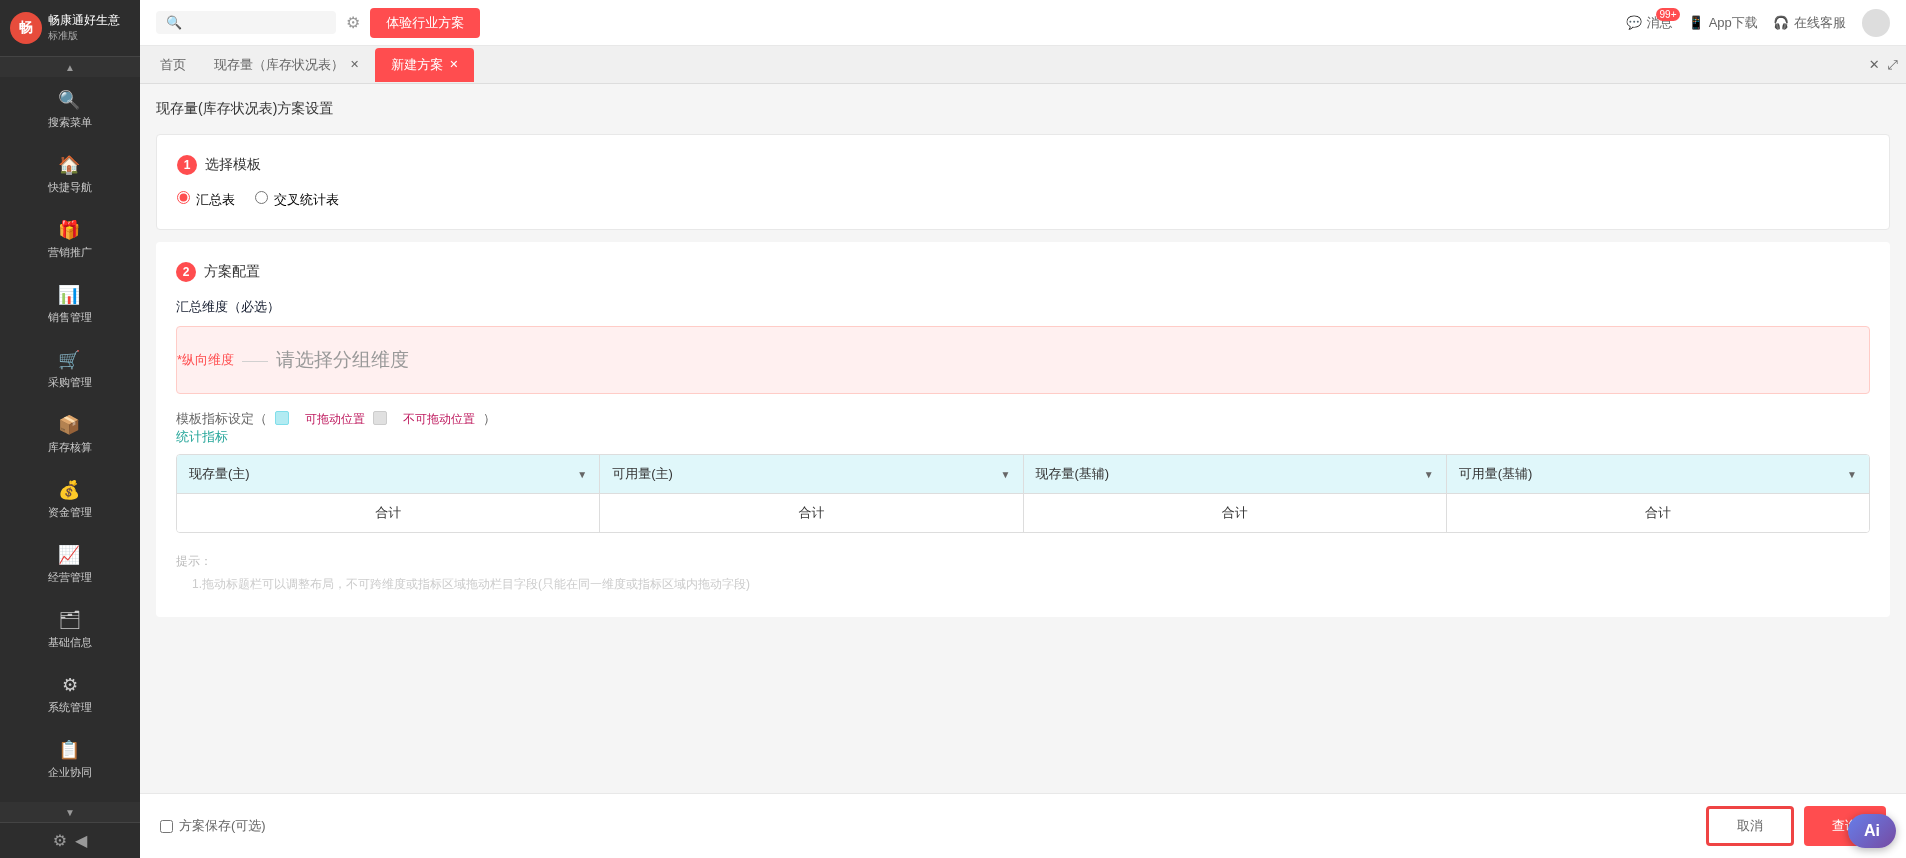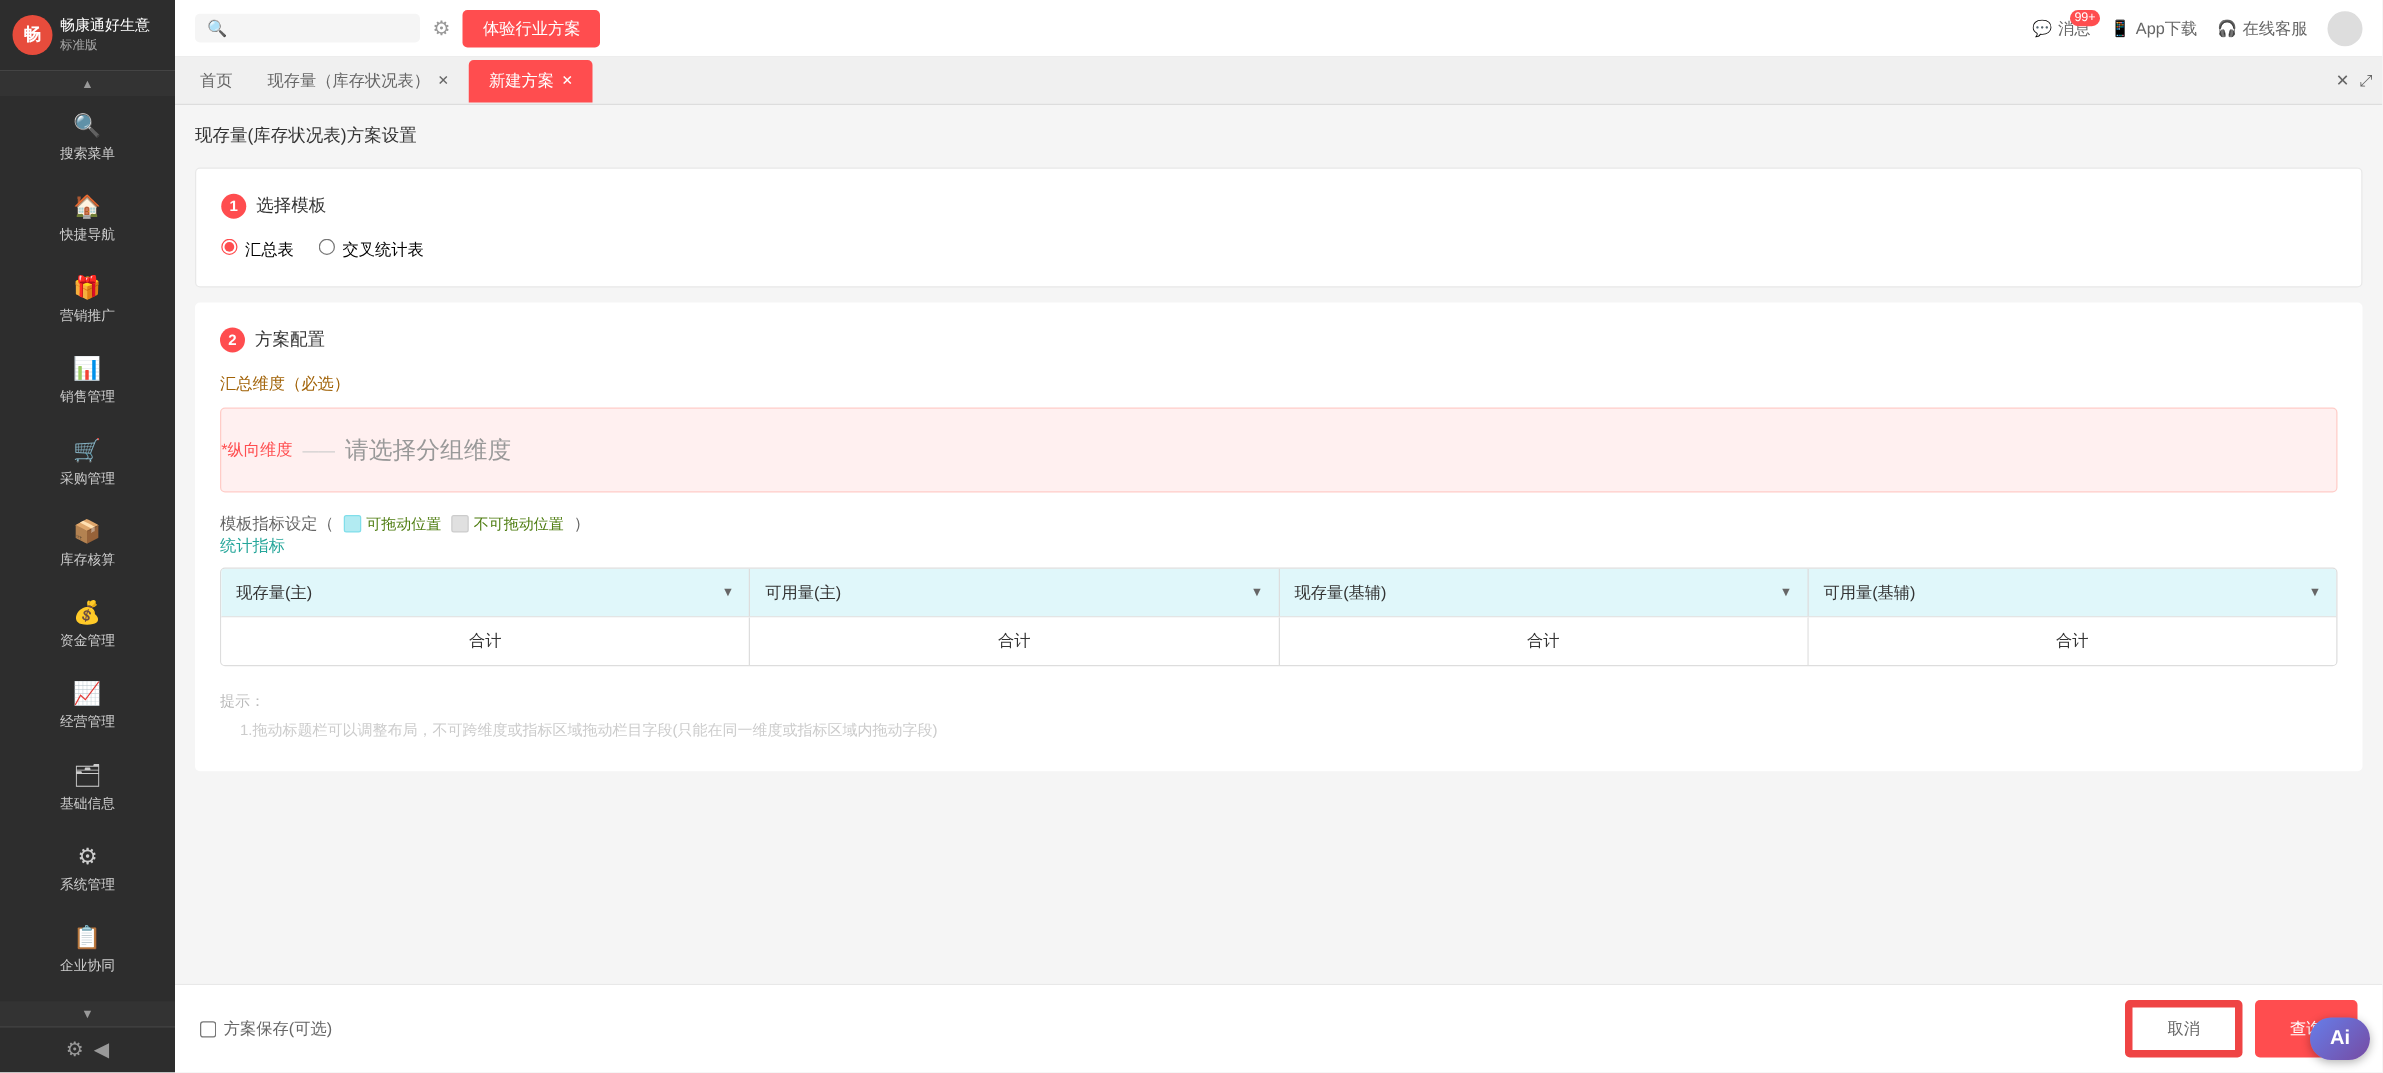--- a/index.html
+++ b/index.html
@@ -123,32 +123,32 @@
     }
     .step-title { font-size: 14px; color: #333; font-weight: 500; }
 
     .radio-group { display: flex; align-items: center; gap: 20px; }
     .radio-item { display: flex; align-items: flex-start; gap: 6px; cursor: pointer; }
     .radio-item input[type=radio] { accent-color: #ff4d4f; }
 
     
     .section2 { background: #fff; border-radius: 4px; padding: 20px; }
 
-    .field-label { font-size: 13px; color: #a16207; margin-bottom: 10px; }
+    .field-label { font-size: 13px; color: #0f172a; margin-bottom: 10px; }
 
     .dimension-box {
       background: #fff0f0; border: 1px solid #ffccc7; border-radius: 4px; padding: 20px 0;
       display: flex; align-items: center; gap: 0; min-height: 60px;
     }
     .dim-required { color: #ff4d4f; font-size: 13px; }
     .dim-divider { color: #ccc; margin: 0 8px; }
     .dim-placeholder { color: #999; font-size: 19px; }
 
     .indicator-label { font-size: 13px; color: #666; margin: 16px 0 0; display: flex; align-items: center; gap: 8px; }
-    .indicator-legend { display: flex; align-items: center; gap: 4px; font-size: 12px; color: #4d7c0f; }
+    .indicator-legend { display: flex; gap: 16px; font-size: 12px; color: #be185d; }
     .legend-box {
       width: 14px; height: 14px; border-radius: 2px;
     }
     .legend-draggable { background: #b2ebf2; border: 1px solid #80deea; }
     .legend-fixed { background: #e0e0e0; border: 1px solid #ccc; }
 
     .stats-section-title { color: #26a69a; font-size: 13px; font-weight: 500; margin-bottom: 8px; }
 
     .stats-table { border: 1px solid #ddd; border-radius: 4px; overflow: hidden; }
     .stats-table-header {
@@ -174,21 +174,21 @@
 
     
     .footer-bar {
       background: #fff; border-top: 1px solid #e8e8e8; padding: 12px 20px;
       display: flex; align-items: center; gap: 12px; flex-shrink: 0;
     }
     .save-checkbox { display: flex; align-items: center; gap: 6px; cursor: pointer; color: #666; font-size: 13px; }
 
     .footer-right { margin-left: auto; display: flex; gap: 10px; }
     .btn-cancel {
-      padding: 8px 28px; border: 6px solid #ef4444; background: #fff; border-radius: 4px;
+      padding: 8px 28px; border: 3px solid #ef4444; background: #fff; border-radius: 4px;
       cursor: pointer; font-size: 13px; color: #666;
     }
     .btn-query {
       padding: 8px 28px; background: #ff4d4f; color: white; border: none; border-radius: 4px;
       cursor: pointer; font-size: 13px;
     }
 
     
     .ai-badge {
       position: fixed; bottom: 10px; right: 10px;

